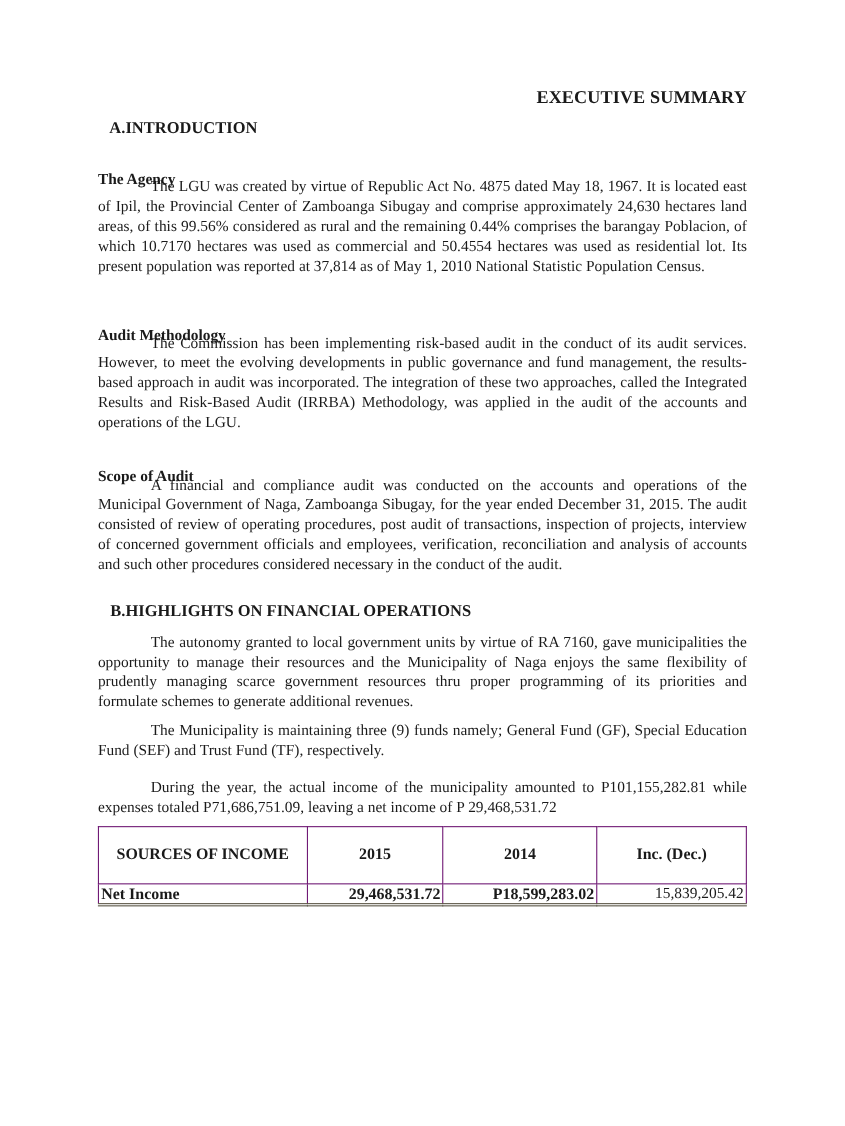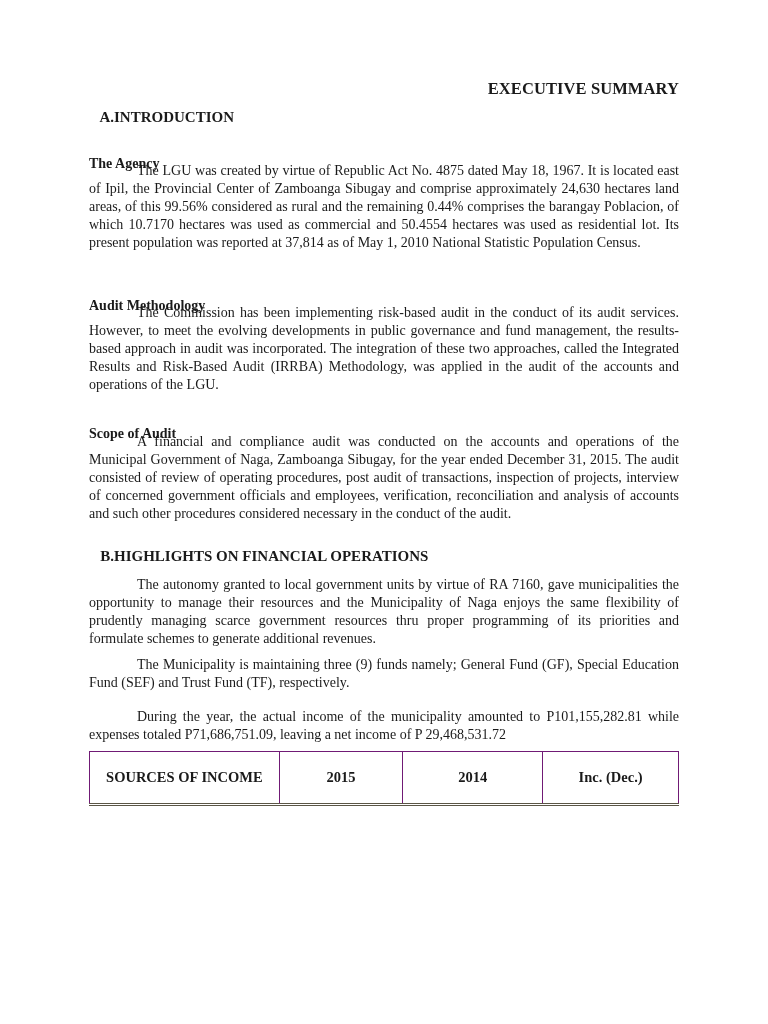--- a/index.html
+++ b/index.html
@@ -127,16 +127,22 @@
     </colgroup>
     <thead>
       <tr>
         <th>SOURCES OF INCOME</th>
         <th>2015</th>
         <th>2014</th>
         <th>Inc. (Dec.)</th>
       </tr>
     </thead>
     <tbody>
+      <tr class="bold">
+        <td class="label">Net Income</td>
+        <td class="num b">29,468,531.72</td>
+        <td class="num b">P18,599,283.02</td>
+        <td class="num">15,839,205.42</td>
+      </tr>
     </tbody>
   </table>
 
 </div>
 
 </body></html>

